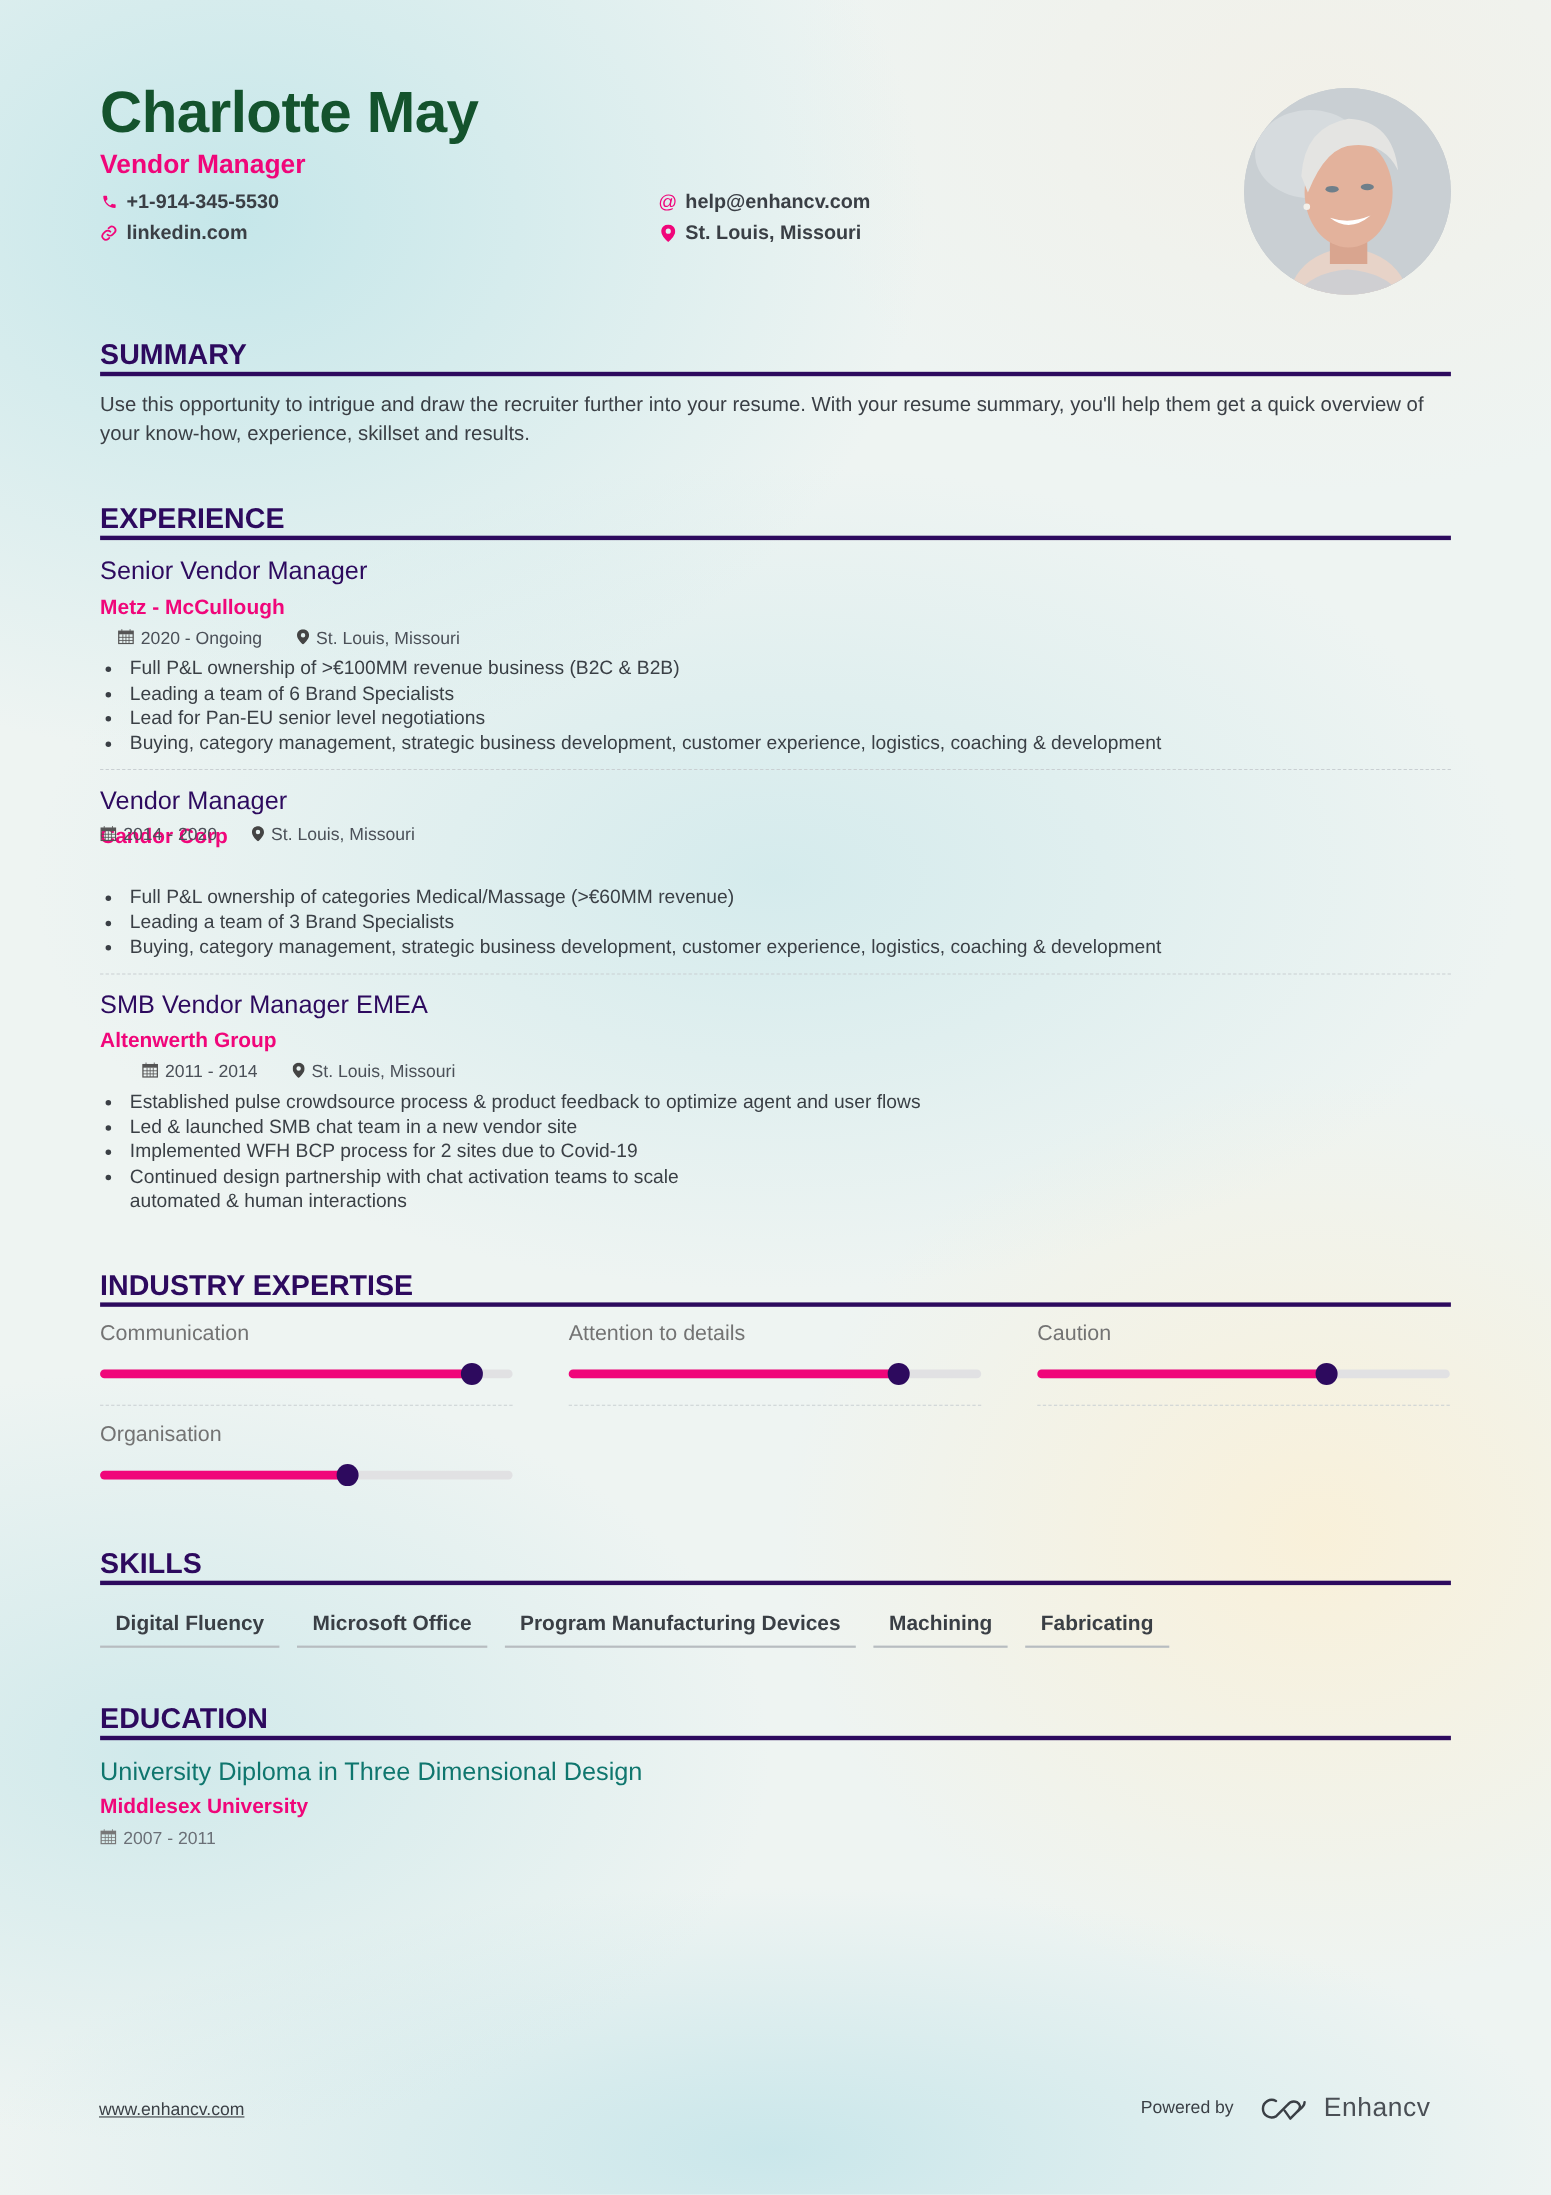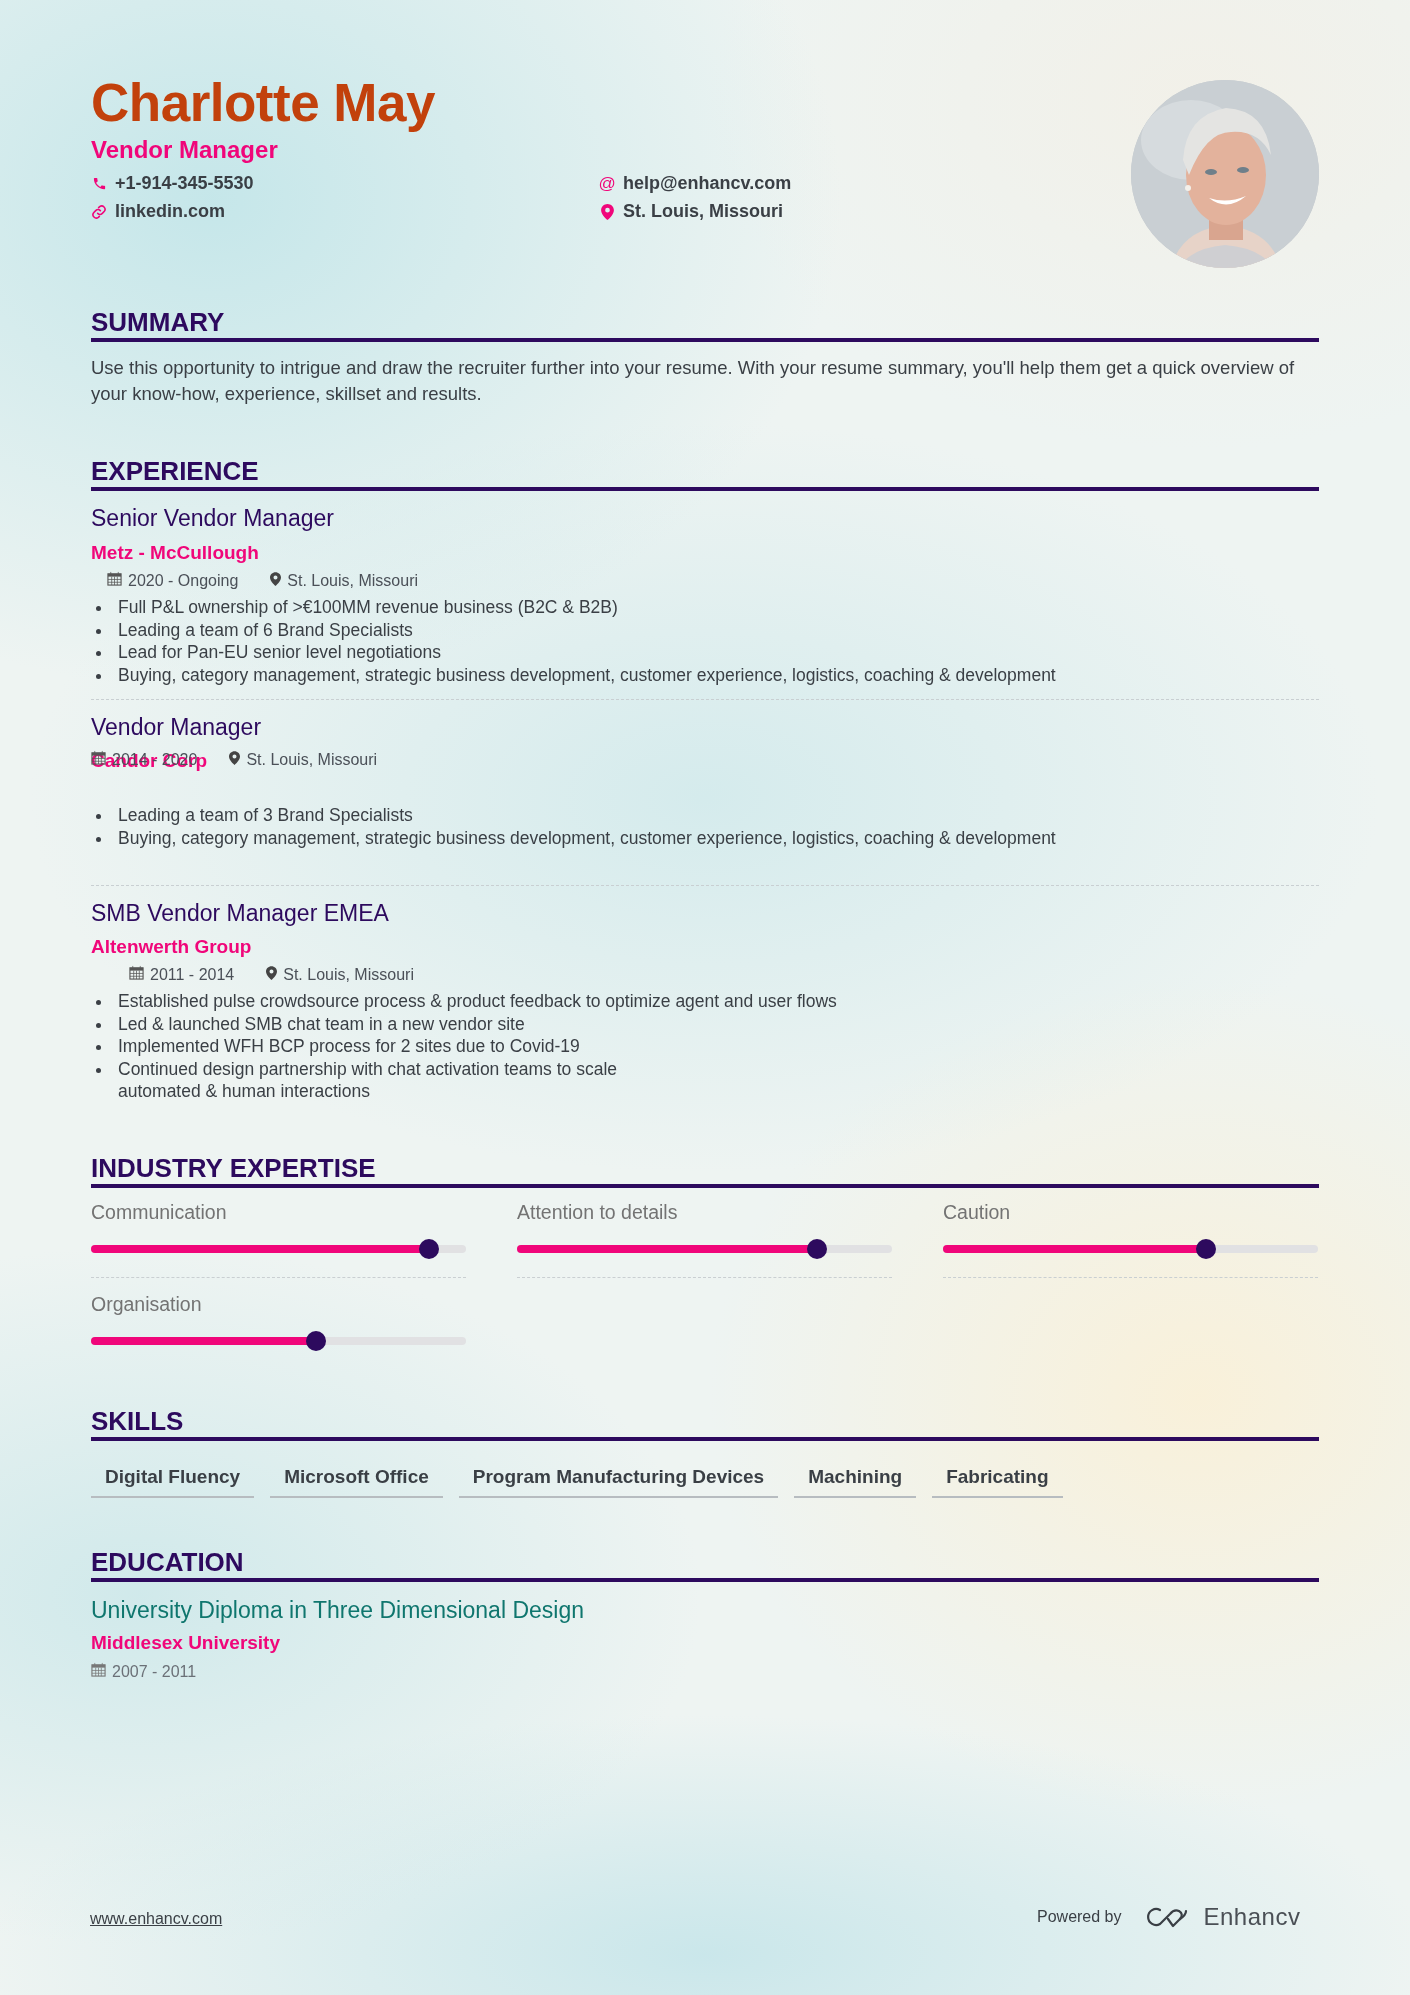--- a/index.html
+++ b/index.html
@@ -14,21 +14,21 @@
       radial-gradient(ellipse 700px 600px at 85% 70%, rgba(250,240,215,0.9), rgba(250,240,215,0) 70%),
       radial-gradient(ellipse 800px 500px at 10% 80%, rgba(205,232,234,0.9), rgba(205,232,234,0) 70%),
       radial-gradient(ellipse 900px 300px at 50% 98%, rgba(200,230,234,0.95), rgba(200,230,234,0) 80%),
       #eef4f2;
     position: relative;
     overflow: hidden;
   }
   .page { position: absolute; left: 91px; top: 0; width: 1228px; }
 
   
-  .name { position: absolute; top: 72px; left: 0; font-size: 53px; font-weight: 700; color: #c2410c; letter-spacing: -0.5px; }
+  .name { position: absolute; top: 72px; left: 0; font-size: 53px; font-weight: 700; color: #14532d; letter-spacing: -0.5px; }
   .title { position: absolute; top: 136px; left: 0; font-size: 24px; font-weight: 700; color: #f0067a; }
   .contact { position: absolute; font-size: 18px; font-weight: 700; color: #3a3f45; display: flex; align-items: center; gap: 8px; }
   .contact .ico { color: #f0067a; width: 16px; height: 16px; display: inline-flex; align-items: center; justify-content: center; }
   .avatar { position: absolute; left: 1040px; top: 80px; width: 188px; height: 188px; border-radius: 50%; overflow: hidden;
             background: radial-gradient(circle at 50% 40%, #d4d8db, #bfc5c9 80%); }
 
   
   .section-title { position: absolute; left: 0; width: 1228px; font-size: 26px; font-weight: 700; color: #2d0a5e; border-bottom: 4px solid #2d0a5e; padding-bottom: 0; line-height: 32px; }
   .summary { position: absolute; left: 0; width: 1228px; font-size: 18.5px; line-height: 26px; color: #3a3f45; }
 
@@ -162,20 +162,21 @@
     <span>2014 - 2020</span>
     <span class="gap"></span>
     <span>
       <svg width="11" height="14" viewBox="0 0 24 30">
           <path fill="#444" d="M12 0C5.4 0 0 5.2 0 11.7 0 20.5 12 30 12 30s12-9.5 12-18.3C24 5.2 18.6 0 12 0zm0 16a4.4 4.4 0 1 1 0-8.8 4.4 4.4 0 0 1 0 8.8z"></path>
         </svg>
     </span>
     <span>St. Louis, Missouri</span>
   </div>
   <ul class="bullets" style="top:804px;">
+    <li>Full P&amp;L ownership of categories Medical/Massage (&gt;€60MM revenue)</li>
     <li>Leading a team of 3 Brand Specialists</li>
     <li>Buying, category management, strategic business development, customer experience, logistics, coaching &amp; development</li>
   </ul>
   <div class="dash" style="top:885px;"></div>
 
   <div class="job-role" style="top:900px;">SMB Vendor Manager EMEA</div>
   <div class="job-company" style="top:936px;">Altenwerth Group</div>
   <div class="job-meta" style="top:965px;padding-left:38px;">
     <span>
       <svg width="15" height="15" viewBox="0 0 16 16">

